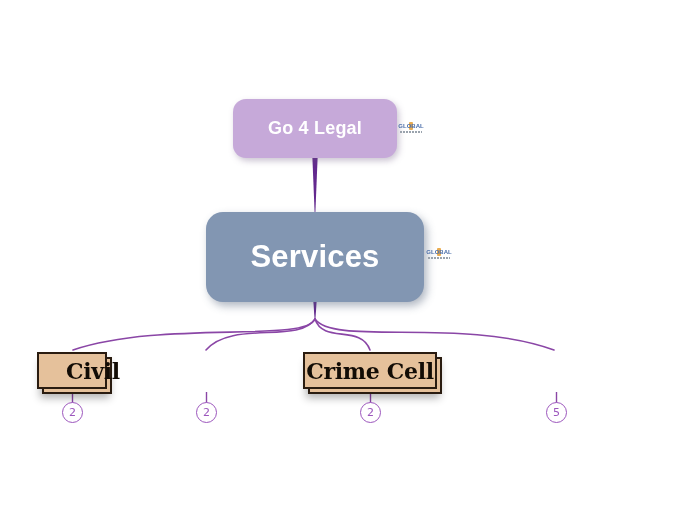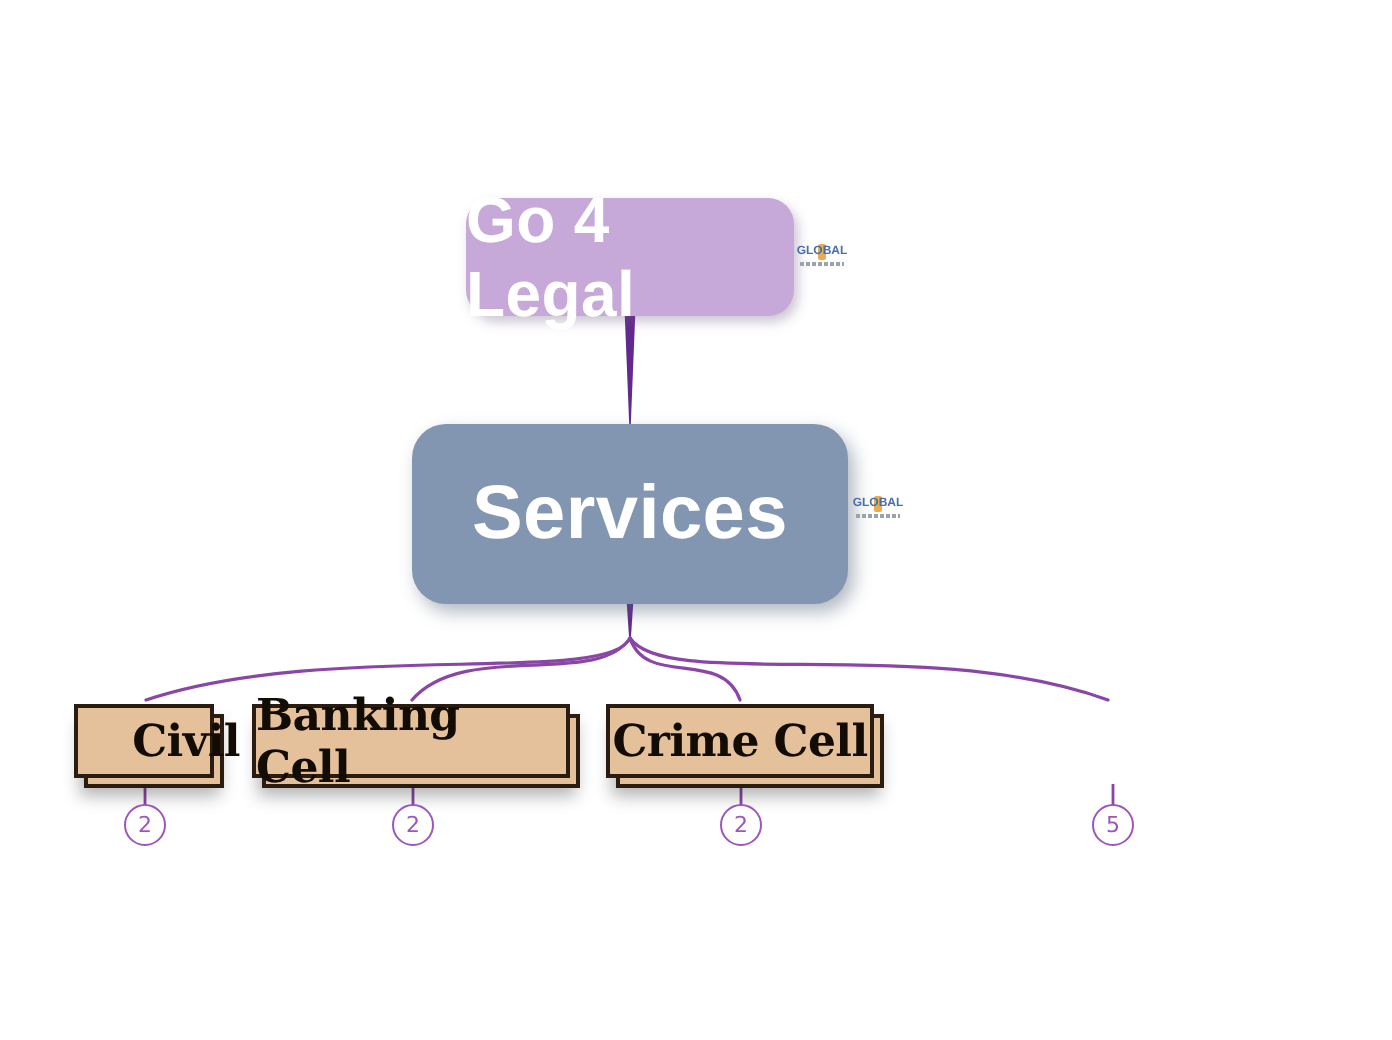--- a/index.html
+++ b/index.html
@@ -11,27 +11,27 @@
   .connectors polygon{fill:var(--connector,#63298e);}
   .connectors .branch{fill:none;stroke:var(--branch,#8a46a6);stroke-width:1.6;stroke-linecap:round;}
   .connectors .stub{stroke:var(--branch,#8a46a6);stroke-width:1.4;}
 
   .node{position:absolute;display:flex;align-items:center;justify-content:center;
     color:var(--text-light,#ffffff);font-weight:bold;cursor:default;}
   .node.root{
     left:233px;top:99px;width:164px;height:59px;border-radius:13px;
     background:var(--root-fill,#c6a9d9);
     box-shadow:2px 3px 6px rgba(110,90,130,0.35);
-    font-size:32px;letter-spacing:0.2px;
+    font-size:18px;letter-spacing:0.2px;
   }
   .node.hub{
     left:206px;top:212px;width:218px;height:90px;border-radius:17px;
     background:var(--hub-fill,#8296b2);
     box-shadow:3px 4px 9px rgba(80,95,120,0.45);
-    font-size:38px;letter-spacing:0.2px;
+    font-size:31px;letter-spacing:0.2px;
   }
   .node.child{
     top:352px;height:37px;box-sizing:border-box;
     background:var(--child-fill,#e5c19b);
     border:2px solid var(--child-border,#2a1c10);
     color:var(--text-dark,#120c05);
     font-family:"DejaVu Serif",serif;font-weight:bold;font-size:22px;letter-spacing:-0.3px;
     box-shadow:5px 5px 0 -2px var(--child-fill,#e5c19b),
                5px 5px 0 0 var(--child-border,#2a1c10),
                3px 9px 8px rgba(0,0,0,0.30);
@@ -104,23 +104,20 @@
 
   <div class="watermark wm2">
     <span class="wm-gold"></span>
     <span class="wm-text">GLOBAL</span>
     <span class="wm-tag"></span>
   </div>
 
   <div class="node child civil">
     <span>Civil</span>
   </div>
-  <div class="node child banking">
-    <span>Banking Cell</span>
-  </div>
   <div class="node child crime">
     <span>Crime Cell</span>
   </div>
 
   <div class="badge b1">
     <span>2</span>
   </div>
   <div class="badge b2">
     <span>2</span>
   </div>

